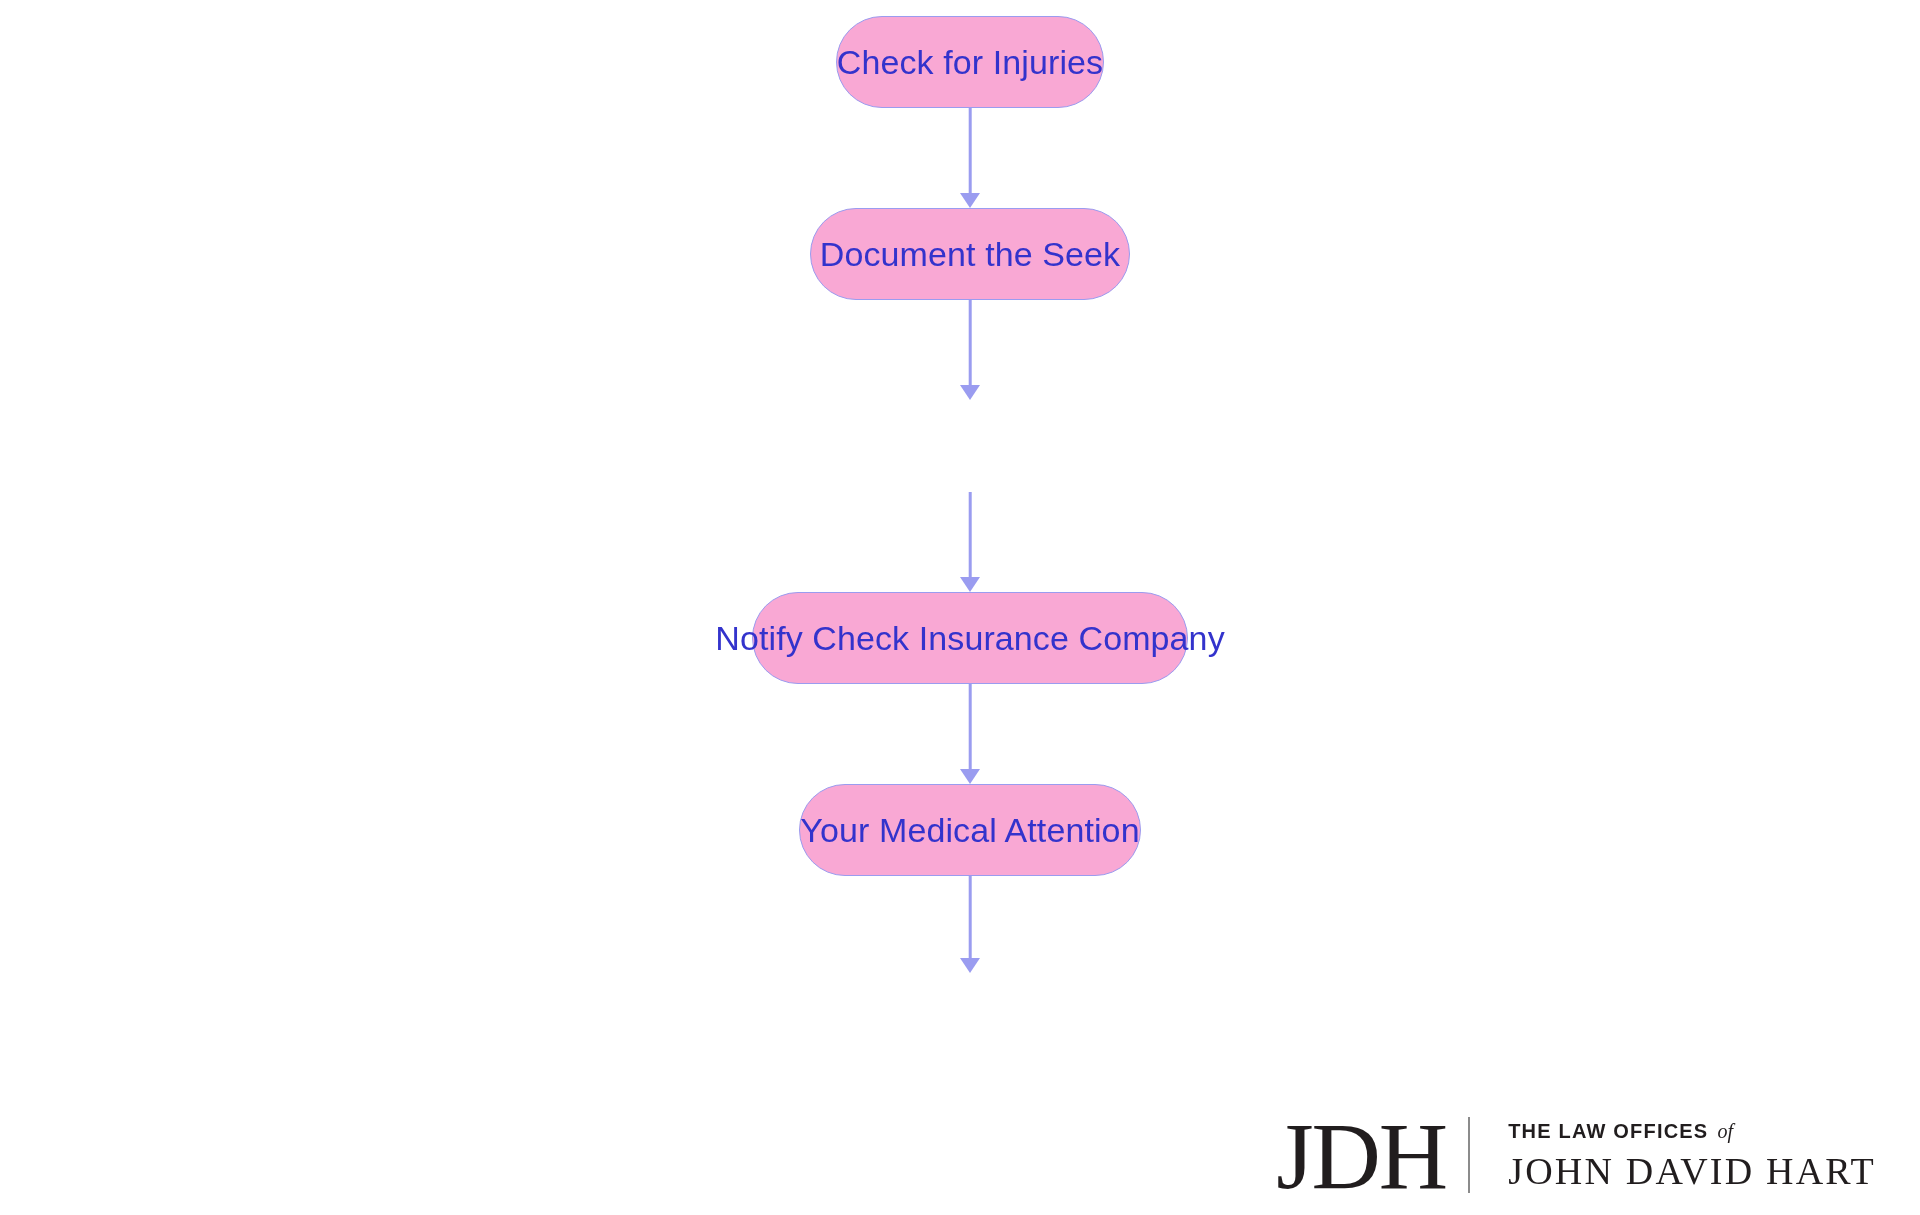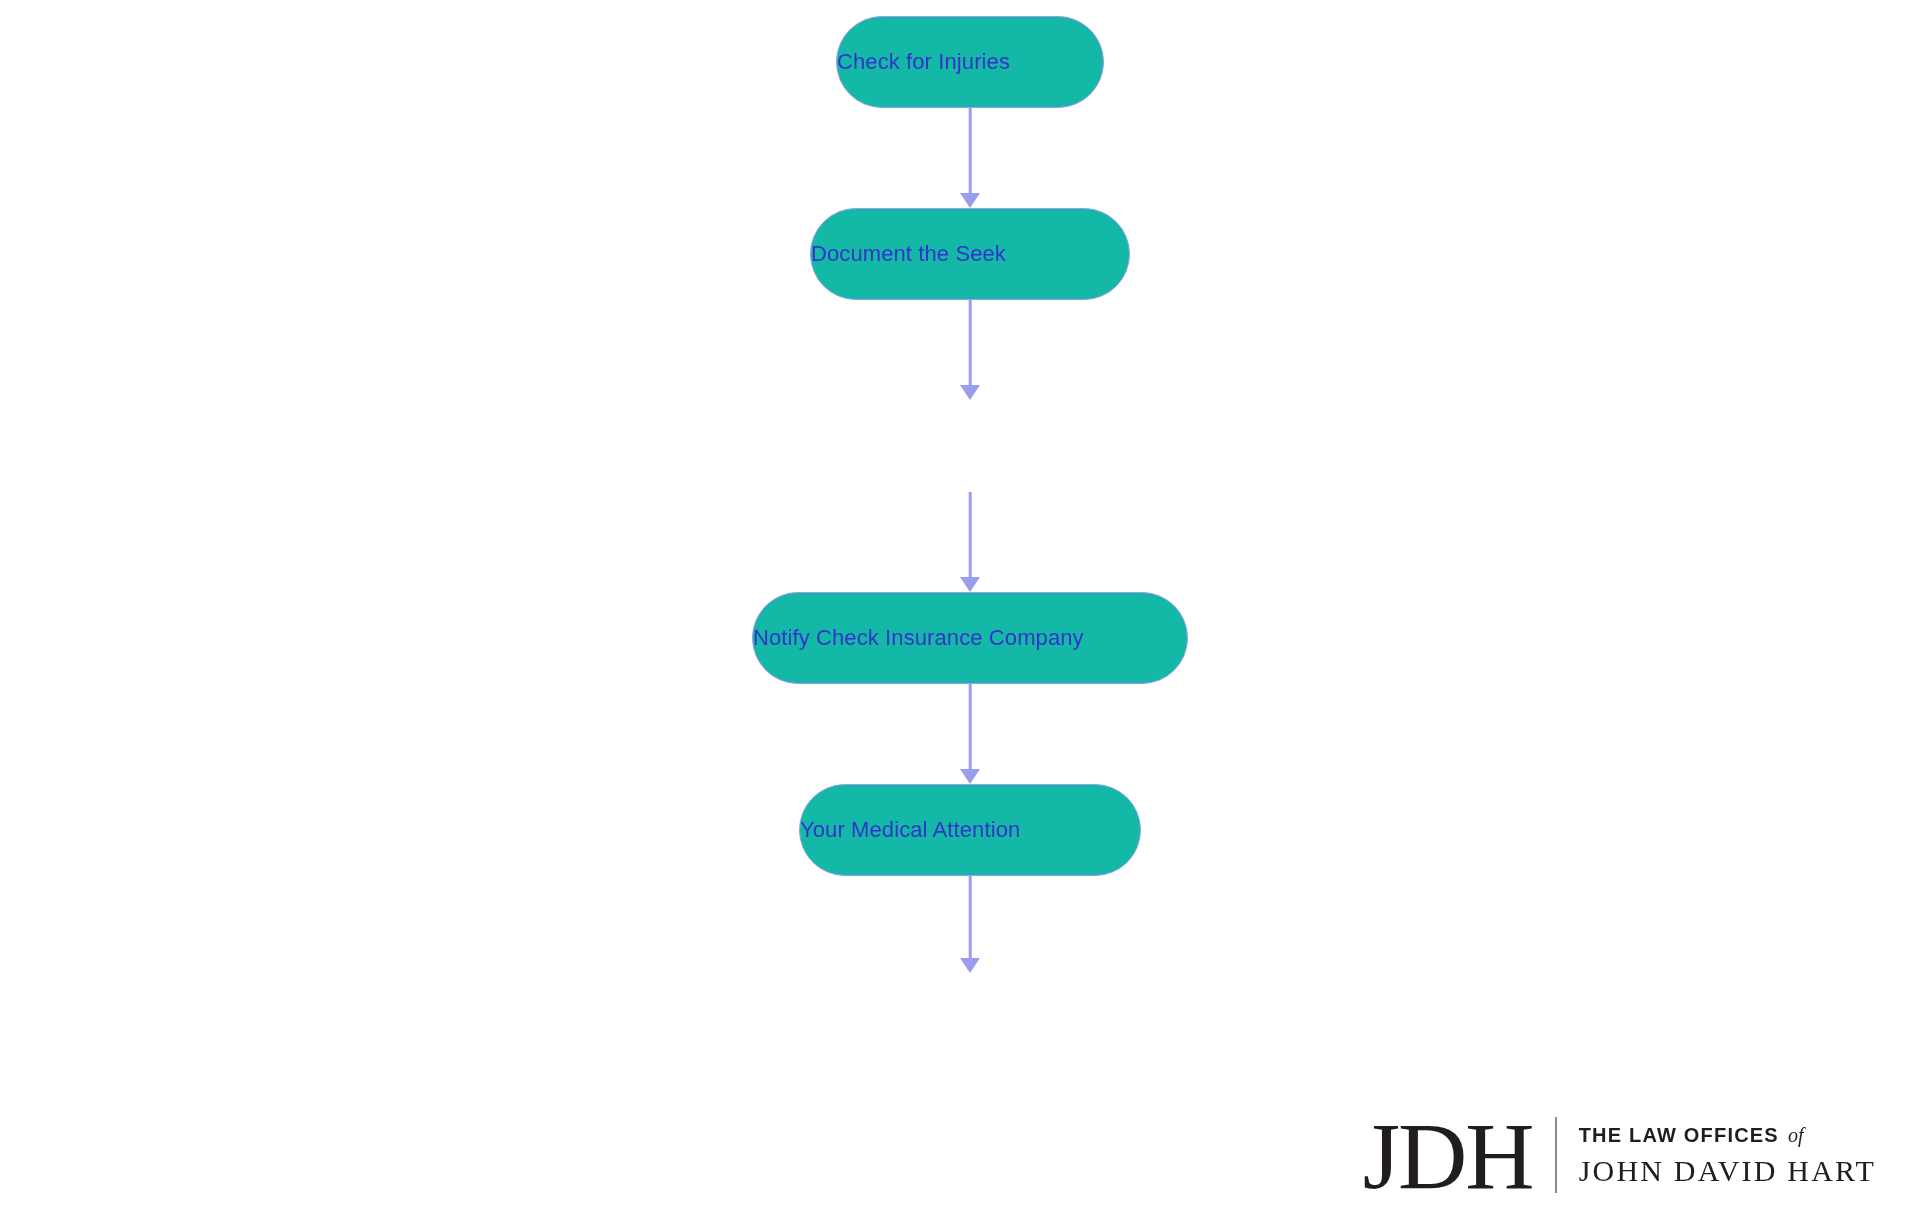--- a/index.html
+++ b/index.html
@@ -37,28 +37,29 @@
 
   .flow-inner {
     position: relative;
     width: 1920px;
     height: 1090px;
   }
 
   .node {
     position: absolute;
     box-sizing: border-box;
-    background: #14b8a6;
+    background: #f9a8d4;
     border: 1.6px solid #9a9cf0;
     border-radius: 999px;
     color: #3333cc;
     display: flex;
     align-items: center;
+    justify-content: center;
     font-family: "Liberation Sans", sans-serif;
-    font-size: 22px;
+    font-size: 34px;
     font-weight: 400;
     letter-spacing: 0.1px;
     white-space: nowrap;
     line-height: 1;
     user-select: none;
   }
 
   .connector {
     position: absolute;
     pointer-events: none;
@@ -112,20 +113,21 @@
     height: 76px;
     background: #8b8b8b;
     margin: 0 22px 0 4px;
   }
 
   .logo-text {
     display: flex;
     flex-direction: column;
     justify-content: center;
     color: #211d1e;
+    margin-left: 16px;
   }
 
   .logo-line1 {
     font-family: "Liberation Sans", sans-serif;
     font-size: 20px;
     font-weight: 700;
     letter-spacing: 1.2px;
     color: #211d1e;
     margin-bottom: 9px;
     display: flex;
@@ -136,21 +138,21 @@
     font-family: "Liberation Serif", serif;
     font-style: italic;
     font-weight: 400;
     font-size: 20px;
     letter-spacing: 0;
     margin-left: 9px;
   }
 
   .logo-line2 {
     font-family: "Liberation Serif", serif;
-    font-size: 30px;
+    font-size: 38px;
     font-weight: 400;
     letter-spacing: 2.2px;
     color: #211d1e;
     line-height: 1;
   }
 </style>
 </head>
 <body>
 
 <div id="canvas">

